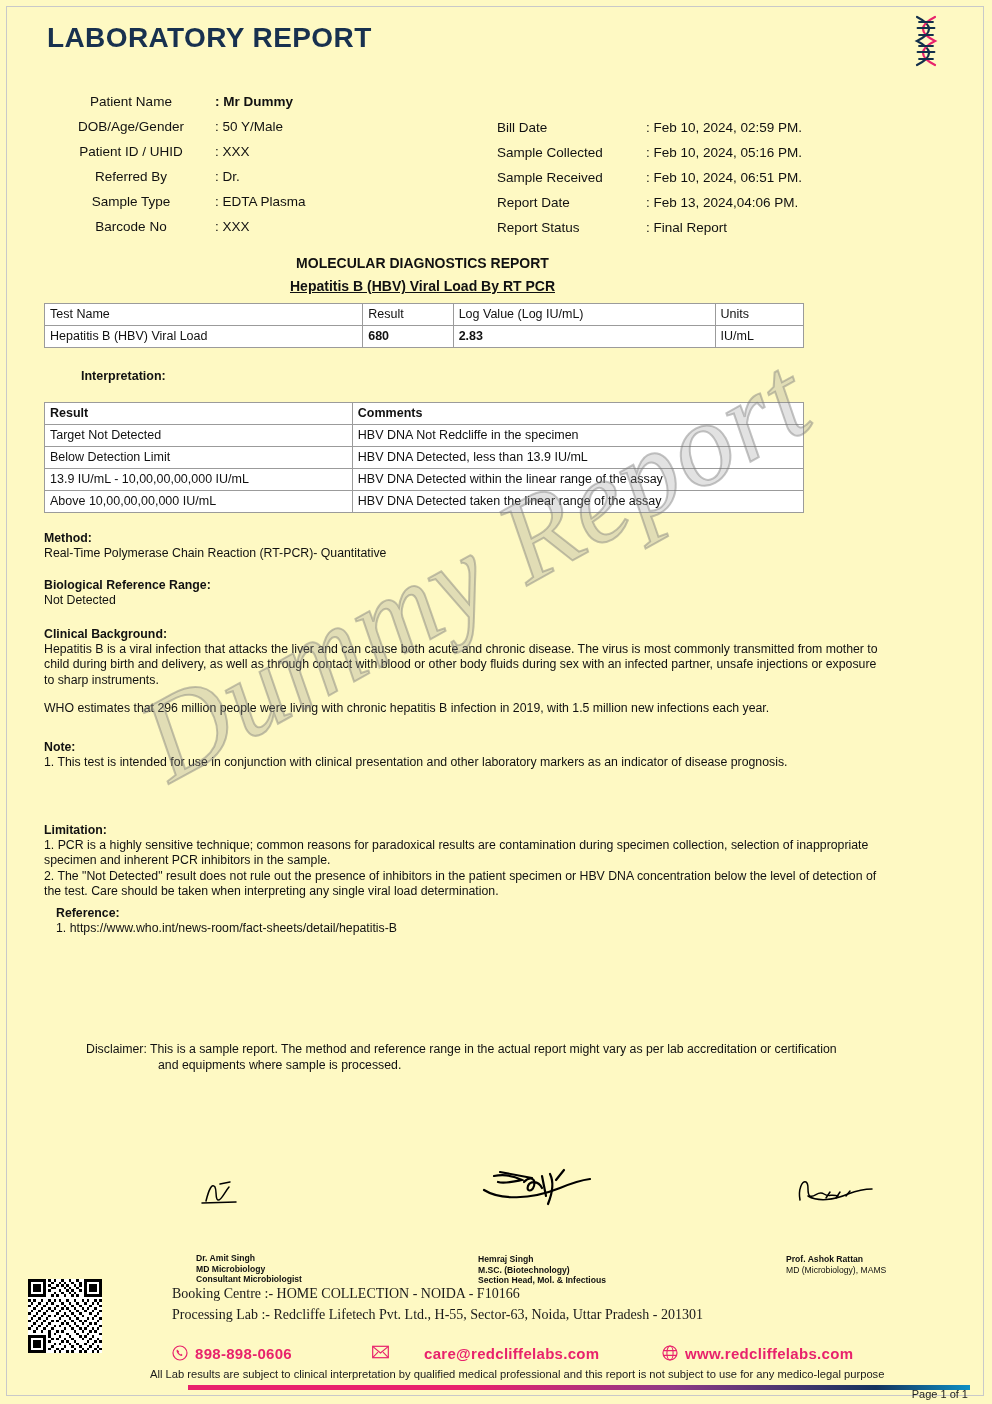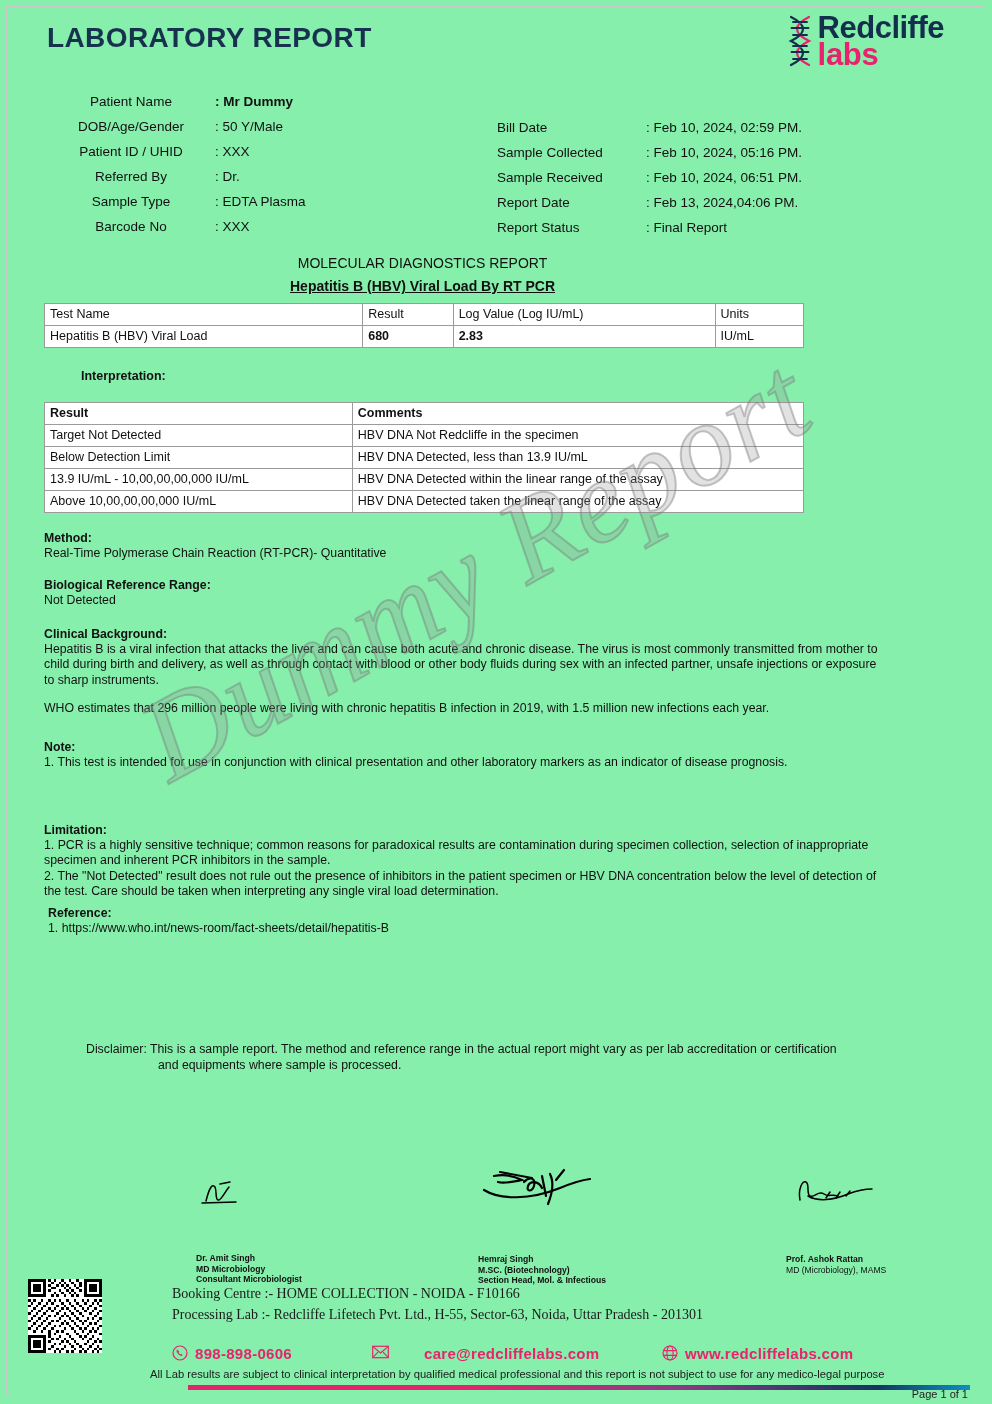--- a/index.html
+++ b/index.html
@@ -4,21 +4,21 @@
 <style>
   html, body {
     margin: 0;
     padding: 0;
     background: #8a8a8a;
   }
   #page {
     position: relative;
     width: 992px;
     height: 1404px;
-    background: #86efac;
+    background: #fef9c3;
     overflow: hidden;
     font-family: "Liberation Sans", sans-serif;
     color: #111;
     box-sizing: border-box;
   }
   
   #watermark {
     position: absolute;
     left: 118px;
     top: 690px;
@@ -89,21 +89,21 @@
   #info-right .info-label { width: 149px; }
   .info-value { white-space: nowrap; }
   .info-value.bold { font-weight: bold; }
   
   #mdr-title {
     position: absolute;
     left: 0; top: 255px;
     width: 845px;
     text-align: center;
     font-size: 14px;
-    font-weight: normal;
+    font-weight: bold;
   }
   #test-title {
     position: absolute;
     left: 0; top: 278px;
     width: 845px;
     text-align: center;
     font-size: 14px;
     font-weight: bold;
   }
   #test-title span { text-decoration: underline; }
@@ -134,21 +134,21 @@
   
   .blk { position: absolute; font-size: 12.3px; line-height: 15.2px; }
   .blk .h { font-weight: bold; display: block; }
   .blk .p { display: block; }
   .blk .sp { display: block; height: 13px; }
   #blk-method { left: 44px; top: 531px; width: 840px; }
   #blk-brr { left: 44px; top: 578px; width: 840px; }
   #blk-clinical { left: 44px; top: 627px; width: 836px; }
   #blk-note { left: 44px; top: 740px; width: 840px; }
   #blk-limitation { left: 44px; top: 823px; width: 850px; }
-  #blk-reference { left: 48px; top: 906px; width: 840px; }
+  #blk-reference { left: 56px; top: 906px; width: 840px; }
   
   #disclaimer {
     position: absolute;
     left: 86px; top: 1042px;
     width: 820px;
     font-size: 12.3px;
     line-height: 15.5px;
     text-indent: 0;
   }
   #disclaimer .l2 { display: block; padding-left: 72px; }
@@ -242,24 +242,20 @@
 
     <div id="logo">
       <span id="dna-icon">
         <svg viewBox="0 0 30 52" width="30" height="52" aria-hidden="true">
           <g fill="none" stroke-width="2.2" stroke-linecap="round">
             <path d="M6 2 C22 10, 22 18, 6 26 C22 34, 22 42, 6 50" stroke="#132f4b"></path>
             <path d="M24 2 C8 10, 8 18, 24 26 C8 34, 8 42, 24 50" stroke="#e8226c"></path>
             <path d="M8 7 L22 7 M6.5 13 L23.5 13 M8 20 L22 20 M8 31 L22 31 M6.5 37 L23.5 37 M8 44 L22 44" stroke="#132f4b" stroke-width="1.8"></path>
           </g>
         </svg>
-      </span>
-      <span id="logo-words">
-        <span id="logo-red">Redcliffe</span>
-        <span id="logo-labs">labs</span>
       </span>
     </div>
   </div>
 
   <div class="info-col" id="info-left">
     <div class="info-row">
       <span class="info-label">Patient Name</span>
       <span class="info-value bold">: Mr Dummy</span>
     </div>
     <div class="info-row">

